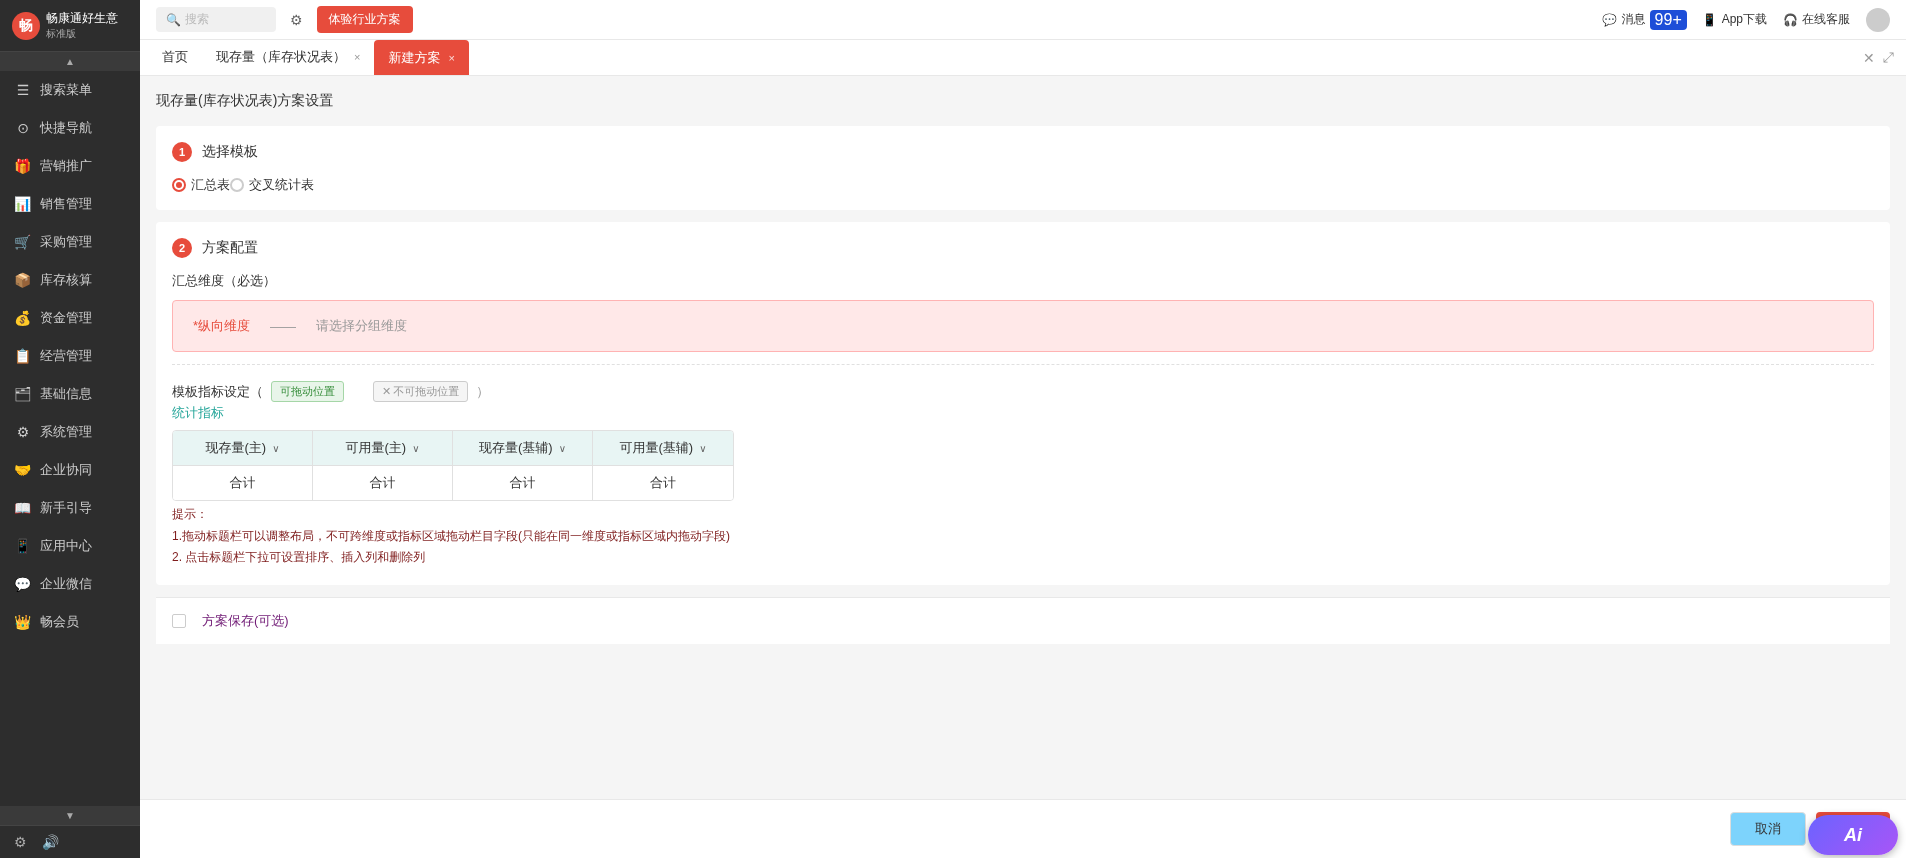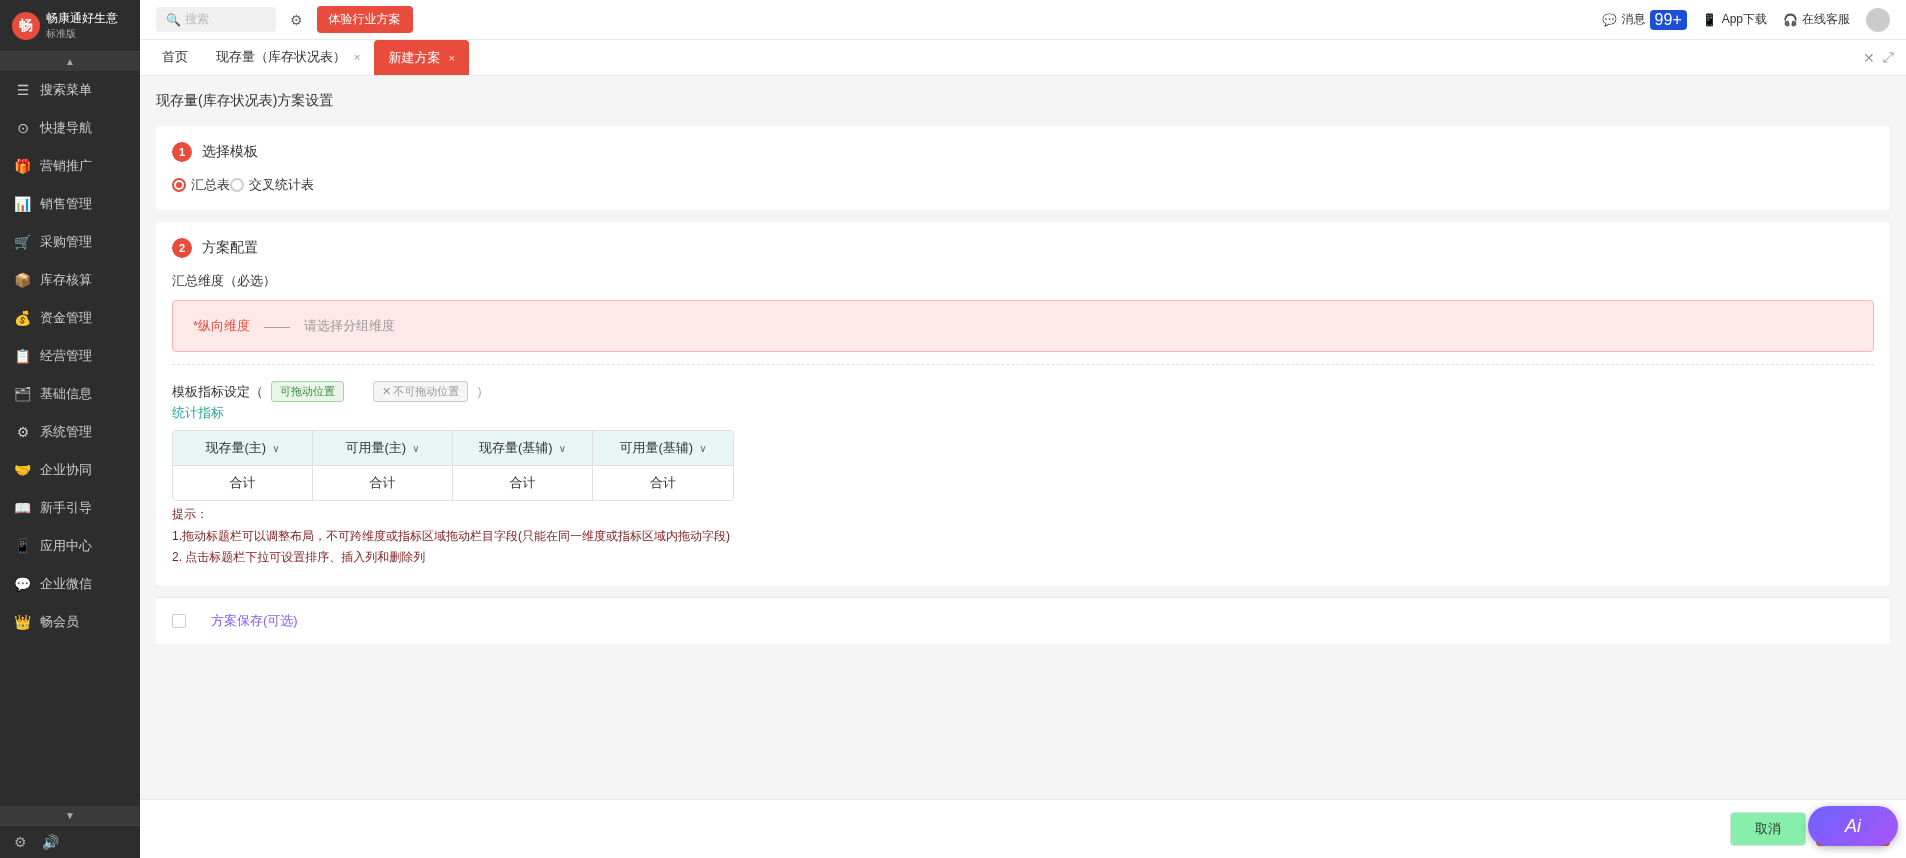--- a/index.html
+++ b/index.html
@@ -270,21 +270,21 @@
     .config-label { font-size: 13px; color: #333; margin-bottom: 10px; }
 
     
     .dimension-row {
       background: #ffe8e8;
       border: 1px solid #ffb3b3;
       border-radius: 4px;
       padding: 16px 20px;
       display: flex;
       align-items: center;
-      gap: 14px;
+      gap: 20px;
     }
     .dimension-label { color: #e74c3c; font-size: 13px; }
     .dimension-dash { color: #999; font-size: 13px; }
     .dimension-placeholder { color: #999; font-size: 13px; }
 
     
     .template-settings {
       margin-top: 16px;
     }
     .template-settings-label {
@@ -358,26 +358,26 @@
     .tips-section {
       color: #7f1d1d;
       font-size: 12px;
       line-height: 1.8;
     }
 
     
     .save-row {
       display: flex;
       align-items: center;
-      gap: 25px;
+      gap: 16px;
       padding: 14px 16px;
       background: #fff;
       border-top: 1px solid #e8e8e8;
       font-size: 13px;
-      color: #8b5cf6;
+      color: #701a75;
     }
     .checkbox-box {
       width: 14px;
       height: 14px;
       border: 1px solid #ccc;
       border-radius: 2px;
       display: flex;
       align-items: center;
       justify-content: center;
       cursor: pointer;
@@ -390,50 +390,50 @@
       padding: 12px 16px;
       display: flex;
       justify-content: flex-end;
       gap: 10px;
       flex-shrink: 0;
     }
     .btn-cancel {
       padding: 7px 24px;
       border: 1px solid #ddd;
       border-radius: 4px;
-      background: #86efac;
+      background: #7dd3fc;
       color: #333;
       font-size: 13px;
       cursor: pointer;
     }
     .btn-query {
       padding: 7px 24px;
       border: none;
       border-radius: 4px;
       background: #e74c3c;
       color: white;
       font-size: 13px;
       cursor: pointer;
     }
 
     
     .ai-fab {
       position: fixed;
-      bottom: 12px;
+      bottom: 3px;
       right: 8px;
       width: 90px;
       height: 40px;
       background: linear-gradient(135deg, #6c63ff, #a855f7);
       border-radius: 20px;
       display: flex;
       align-items: center;
       justify-content: center;
       color: white;
       font-size: 18px;
-      font-weight: normal;
+      font-weight: bold;
       font-style: italic;
       cursor: pointer;
       box-shadow: 0 2px 8px rgba(0,0,0,0.3);
     }
 
     
     .content-area::-webkit-scrollbar { width: 4px; }
     .content-area::-webkit-scrollbar-thumb { background: #ccc; border-radius: 2px; }
   </style>
 </head>

